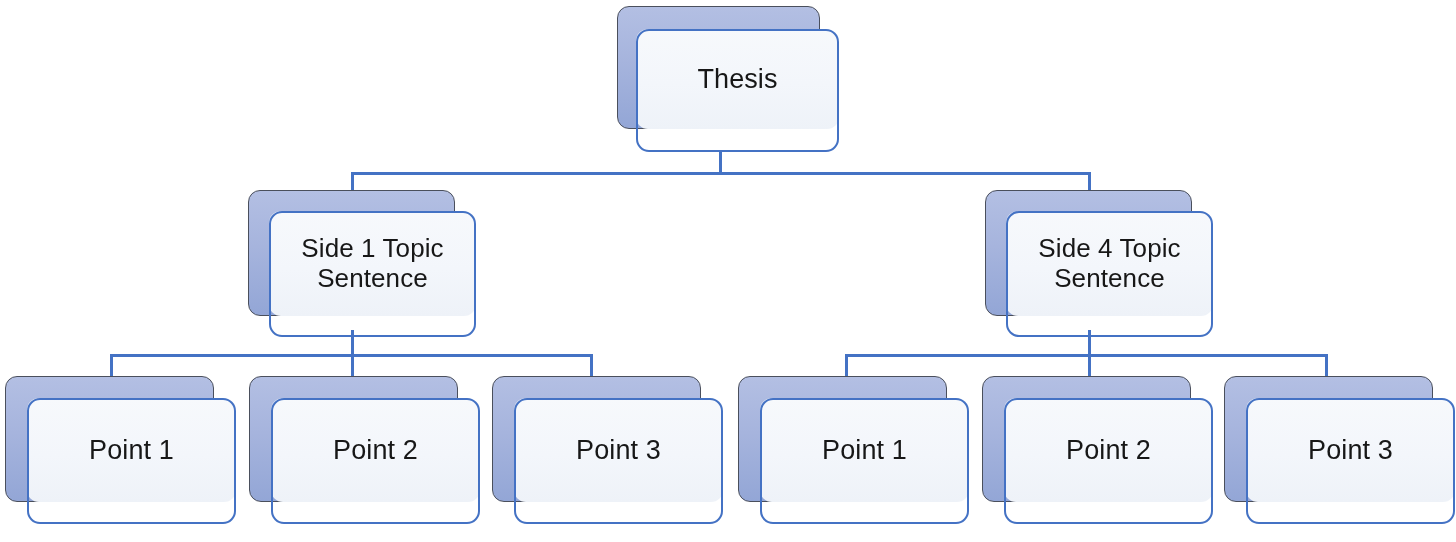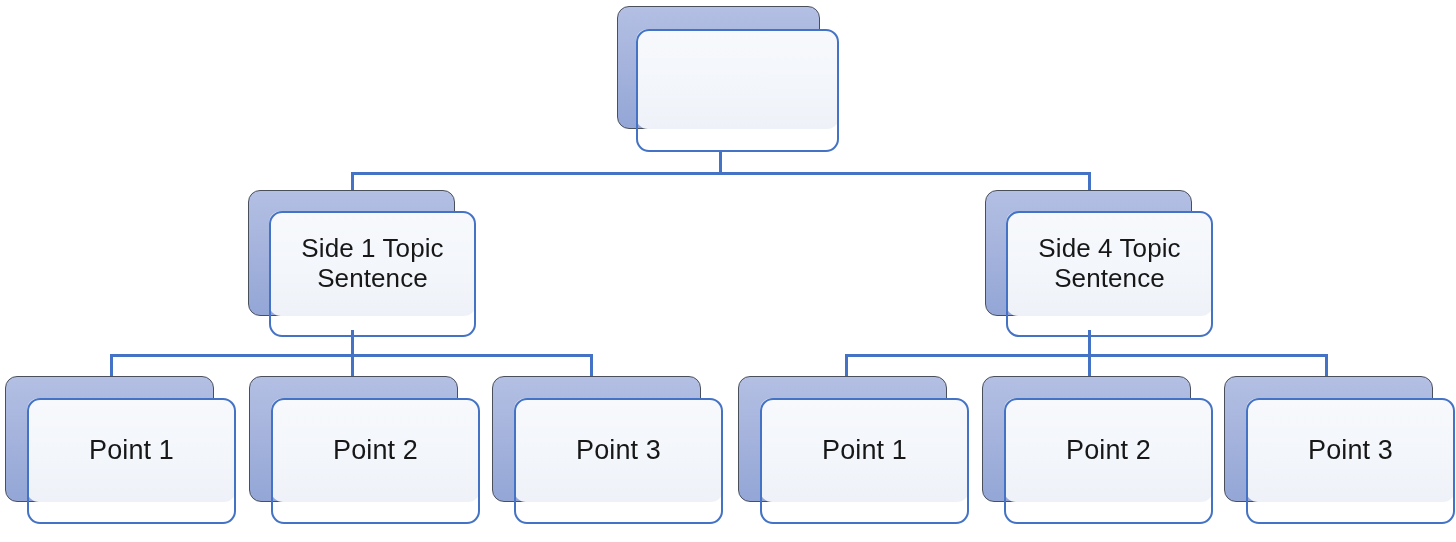--- a/index.html
+++ b/index.html
@@ -96,20 +96,21 @@
 
   <div class="conn conn-h" style="left:845px; top:354px; width:483px;"></div>
   <div class="conn conn-v" style="left:845px; top:354px; height:22px;"></div>
   <div class="conn conn-v" style="left:1088px; top:354px; height:22px;"></div>
   <div class="conn conn-v" style="left:1325px; top:354px; height:22px;"></div>
 
   <div class="node" style="left:617px; top:6px; width:222px; height:146px;">
     <div class="plate-back" style="width:203px; height:123px;"></div>
     <div class="plate-mid" style="left:19px; top:23px; width:203px; height:100px;"></div>
     <div class="plate-front" style="left:19px; top:23px; width:203px; height:123px;"></div>
+    <div class="node-label" style="left:19px; top:23px; width:203px; height:100px; padding:0 8px;">Thesis</div>
   </div>
 
   <div class="node two-line" style="left:248px; top:190px; width:228px; height:147px;">
     <div class="plate-back" style="width:207px; height:126px;"></div>
     <div class="plate-mid" style="left:21px; top:21px; width:207px; height:105px;"></div>
     <div class="plate-front" style="left:21px; top:21px; width:207px; height:126px;"></div>
     <div class="node-label" style="left:21px; top:21px; width:207px; height:105px; padding:0 14px;">Side 1 Topic
 Sentence</div>
   </div>
 

